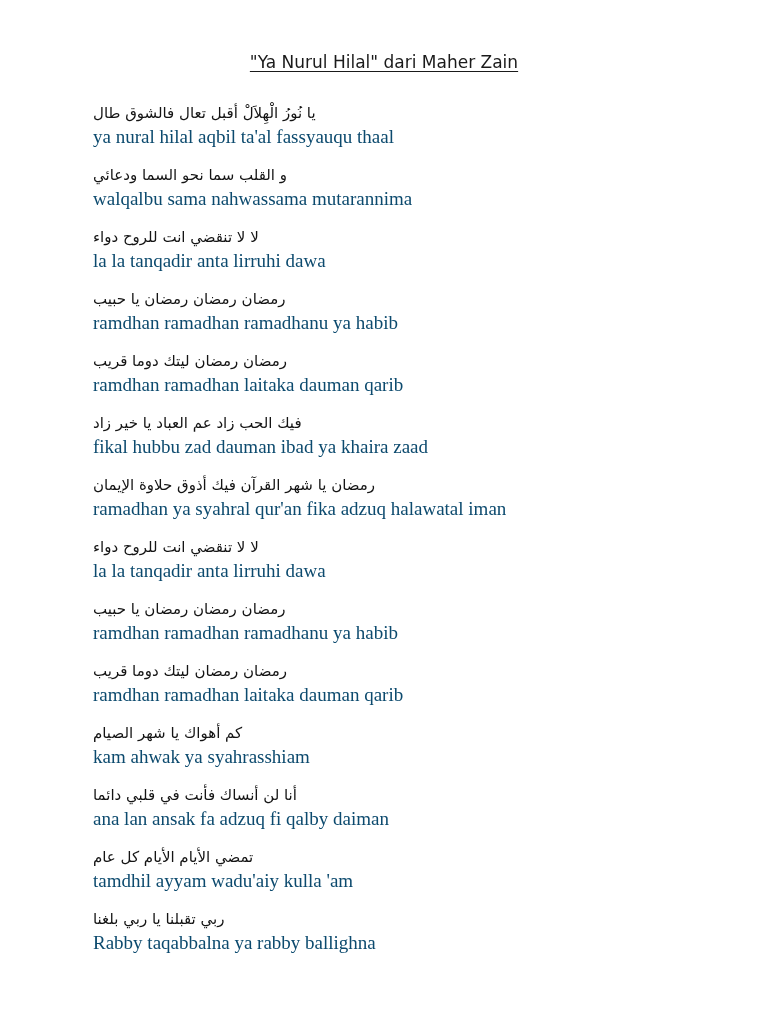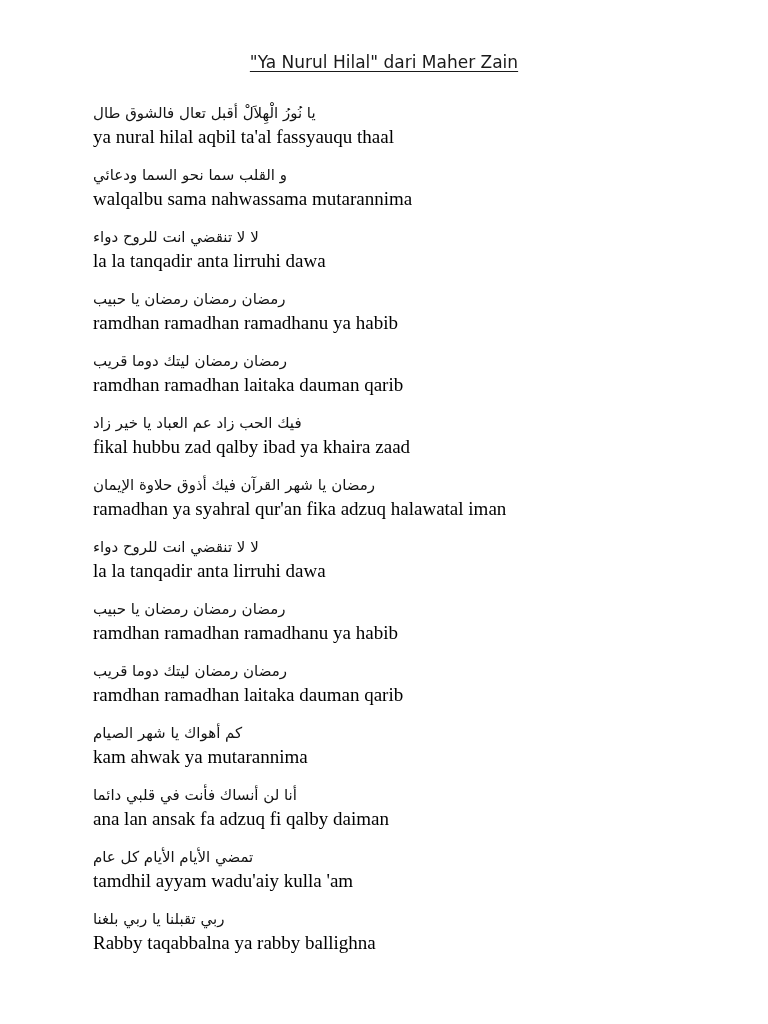--- a/index.html
+++ b/index.html
@@ -54,21 +54,21 @@
       font-size: 15px;
       line-height: 26px;
       height: 26px;
       color: #141414;
     }
     .latin {
       display: block;
       font-family: "Liberation Serif", serif;
       font-size: 19px;
       line-height: 22px;
-      color: #000000;
+      color: #0c4a6e;
       white-space: nowrap;
     }
   </style>
 </head>
 <body>
 
 <div class="page">
   <div class="title">"Ya Nurul Hilal" dari Maher Zain</div>
 
   <div class="stanzas">
@@ -87,41 +87,41 @@
     <div class="stanza">
       <span class="arabic">رمضان رمضان رمضان يا حبيب</span>
       <span class="latin">ramdhan ramadhan ramadhanu ya habib</span>
     </div>
     <div class="stanza">
       <span class="arabic">رمضان رمضان ليتك دوما قريب</span>
       <span class="latin">ramdhan ramadhan laitaka dauman qarib</span>
     </div>
     <div class="stanza">
       <span class="arabic">فيك الحب زاد عم العباد يا خير زاد</span>
-      <span class="latin">fikal hubbu zad qalby ibad ya khaira zaad</span>
+      <span class="latin">fikal hubbu zad dauman ibad ya khaira zaad</span>
     </div>
     <div class="stanza">
       <span class="arabic">رمضان يا شهر القرآن فيك أذوق حلاوة الإيمان</span>
       <span class="latin">ramadhan ya syahral qur'an fika adzuq halawatal iman</span>
     </div>
     <div class="stanza">
       <span class="arabic">لا لا تنقضي انت للروح دواء</span>
       <span class="latin">la la tanqadir anta lirruhi dawa</span>
     </div>
     <div class="stanza">
       <span class="arabic">رمضان رمضان رمضان يا حبيب</span>
       <span class="latin">ramdhan ramadhan ramadhanu ya habib</span>
     </div>
     <div class="stanza">
       <span class="arabic">رمضان رمضان ليتك دوما قريب</span>
       <span class="latin">ramdhan ramadhan laitaka dauman qarib</span>
     </div>
     <div class="stanza">
       <span class="arabic">كم أهواك يا شهر الصيام</span>
-      <span class="latin">kam ahwak ya mutarannima</span>
+      <span class="latin">kam ahwak ya syahrasshiam</span>
     </div>
     <div class="stanza">
       <span class="arabic">أنا لن أنساك فأنت في قلبي دائما</span>
       <span class="latin">ana lan ansak fa adzuq fi qalby daiman</span>
     </div>
     <div class="stanza">
       <span class="arabic">تمضي الأيام الأيام كل عام</span>
       <span class="latin">tamdhil ayyam wadu'aiy kulla 'am</span>
     </div>
     <div class="stanza">

